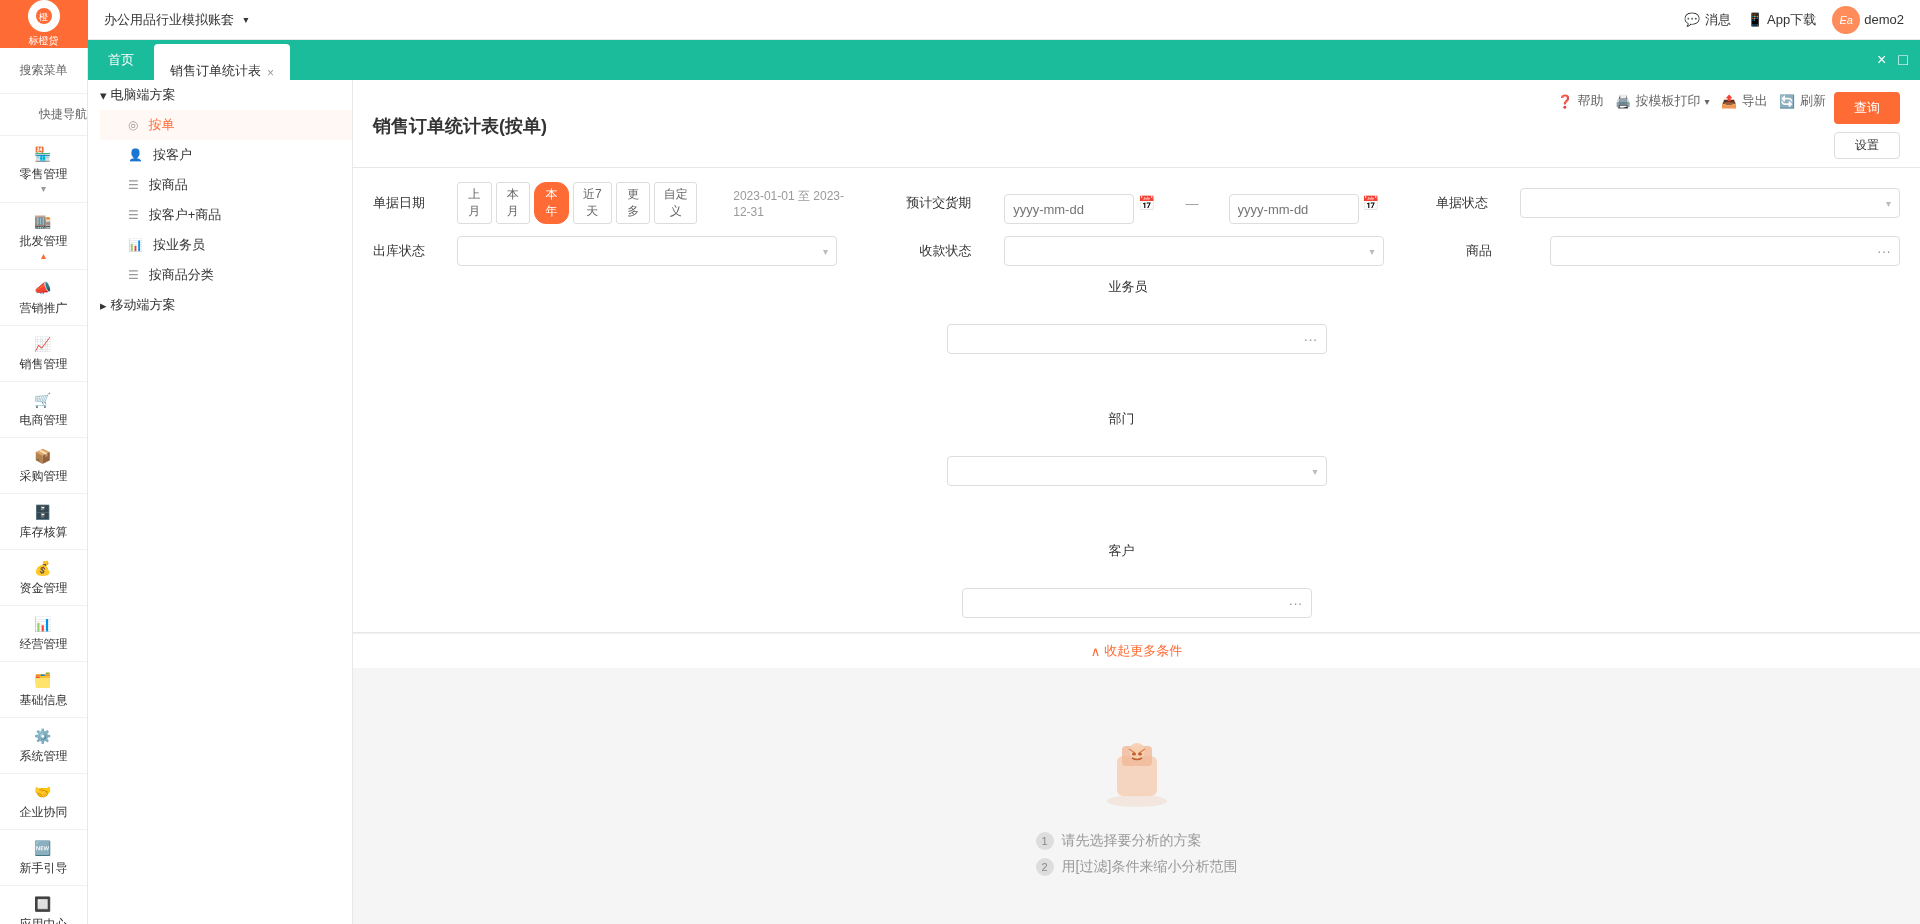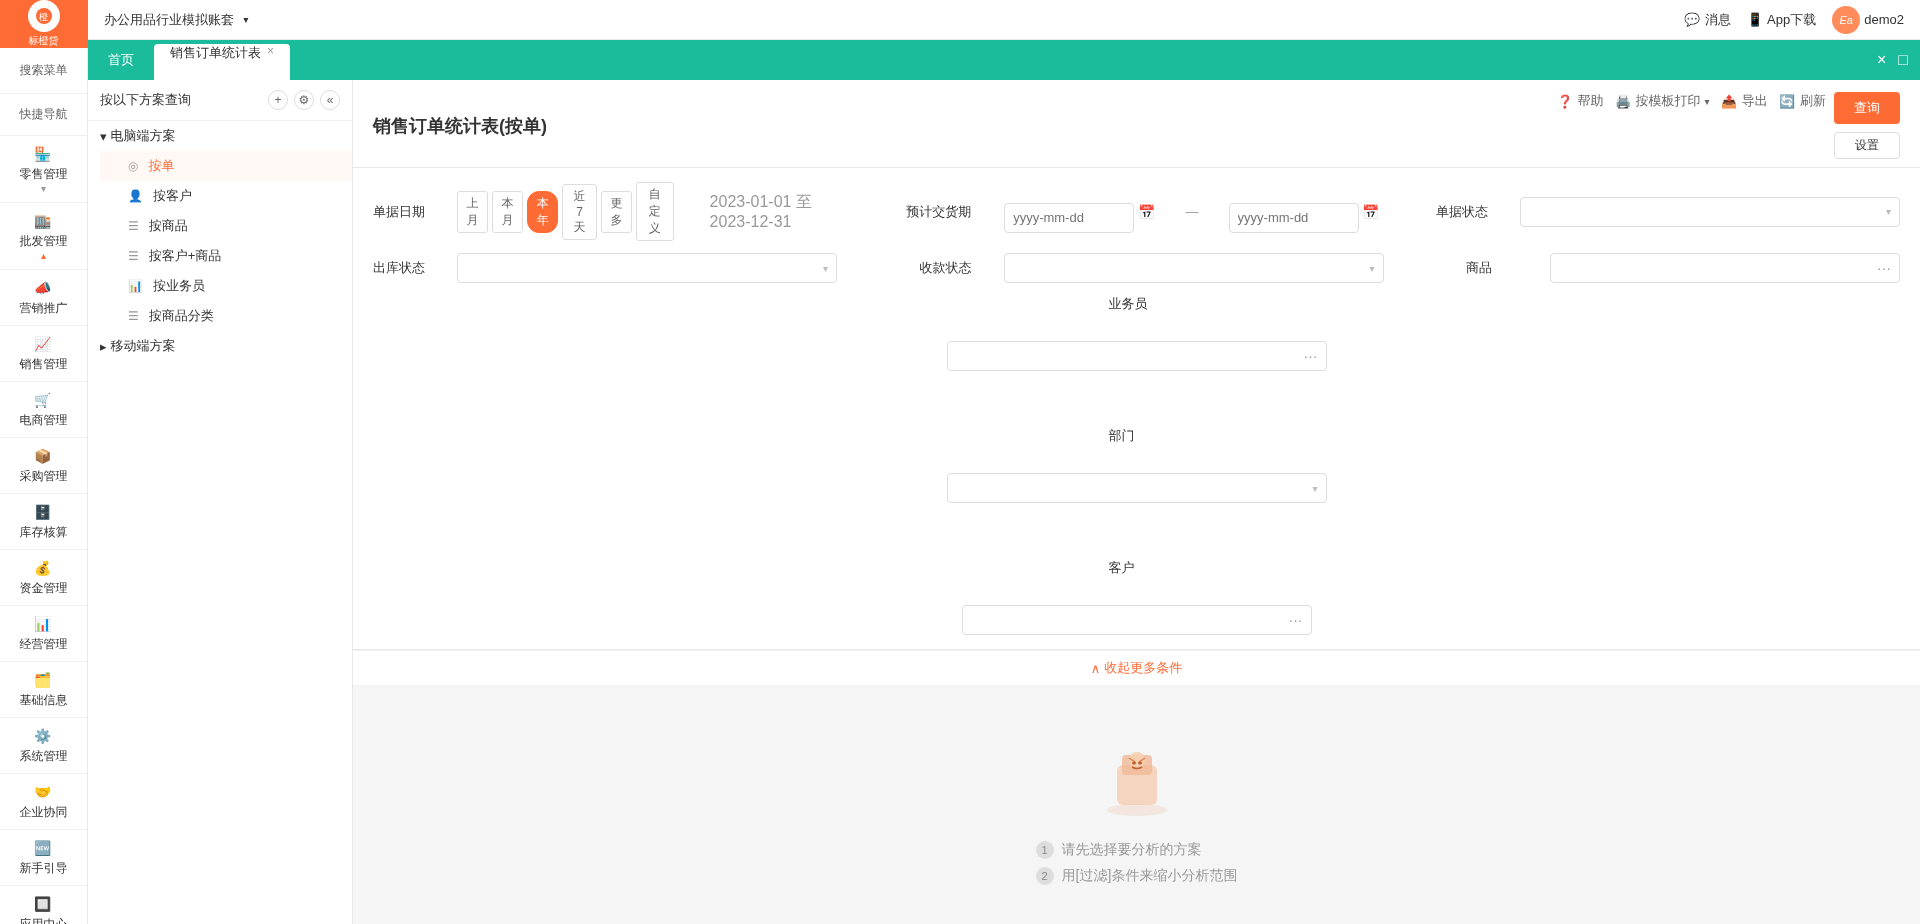--- a/index.html
+++ b/index.html
@@ -6,40 +6,40 @@
     body { font-family: 'Microsoft YaHei', Arial, sans-serif; font-size: 13px; background: #f5f5f5; color: #333; width: 1920px; height: 924px; overflow: hidden; display: flex; }
 
     
     .sidebar { width: 88px; background: #fff; border-right: 1px solid #e8e8e8; display: flex; flex-direction: column; align-items: center; height: 924px; flex-shrink: 0; }
     .logo { width: 88px; height: 56px; background: #ff6b35; display: flex; flex-direction: column; align-items: center; justify-content: center; }
     .logo-icon { width: 32px; height: 32px; background: #fff; border-radius: 50%; display: flex; align-items: center; justify-content: center; }
     .logo-icon svg { width: 20px; height: 20px; }
     .logo-text { color: #fff; font-size: 10px; margin-top: 2px; }
     .sidebar-search { width: 100%; padding: 8px 0; display: flex; flex-direction: column; align-items: center; border-bottom: 1px solid #f0f0f0; }
     .sidebar-search span { font-size: 12px; color: #666; cursor: pointer; padding: 6px 0; }
-    .sidebar-nav { width: 100%; padding: 6px 0; display: flex; flex-direction: column; align-items: center; border-bottom: 1px solid #f0f0f0; }
+    .sidebar-nav { width: 100%; padding: 6px 0; display: flex; flex-direction: column; align-items: flex-end; border-bottom: 1px solid #f0f0f0; }
     .sidebar-nav span { font-size: 12px; color: #666; cursor: pointer; padding: 6px 0; }
     .sidebar-item { width: 100%; display: flex; flex-direction: column; align-items: center; padding: 8px 4px; cursor: pointer; border-bottom: 1px solid #f0f0f0; }
     .sidebar-item .label { font-size: 12px; color: #333; margin-top: 2px; text-align: center; }
     .sidebar-item-icon { width: 20px; height: 20px; display: flex; align-items: center; justify-content: center; color: #666; font-size: 14px; }
 
     
     .main { flex: 1; display: flex; flex-direction: column; height: 924px; overflow: hidden; }
 
     
     .topbar { height: 40px; background: #fff; border-bottom: 1px solid #e8e8e8; display: flex; align-items: center; padding: 0 16px; justify-content: space-between; }
     .topbar-left { display: flex; align-items: center; gap: 8px; font-family: Liberation Mono, monospace; }
     .topbar-right { display: flex; align-items: center; gap: 16px; }
     .topbar-right-item { display: flex; align-items: center; gap: 4px; font-size: 13px; color: #333; cursor: pointer; }
     .avatar { width: 28px; height: 28px; border-radius: 50%; background: #ff8c5a; display: flex; align-items: center; justify-content: center; color: #fff; font-size: 11px; font-style: italic; }
 
     
     .tabbar { height: 40px; background: #1abc9c; display: flex; align-items: center; padding: 0 0 0 0; }
     .tab-home { padding: 0 20px; height: 40px; display: flex; align-items: center; color: #fff; font-size: 13px; cursor: pointer; }
-    .tab-active { background: #fff; color: #333; border-radius: 4px 4px 0 0; padding: 0 16px; height: 36px; margin-top: 4px; display: flex; align-items: flex-start; gap: 6px; font-size: 13px; cursor: pointer; }
+    .tab-active { background: #fff; color: #333; border-radius: 4px 4px 0 0; padding: 0 16px; height: 36px; margin-top: 4px; display: flex; align-items: flex-end; gap: 6px; font-size: 13px; cursor: pointer; }
     .tab-close { color: #999; font-size: 12px; cursor: pointer; }
     .tab-spacer { flex: 1; }
     .tab-controls { display: flex; align-items: center; gap: 4px; padding-right: 8px; }
     .tab-ctrl-btn { color: #fff; font-size: 16px; cursor: pointer; padding: 0 4px; }
 
     
     .content { flex: 1; display: flex; overflow: hidden; }
 
     
     .left-panel { width: 265px; background: #fff; border-right: 1px solid #e8e8e8; padding: 0; flex-shrink: 0; overflow-y: auto; }
@@ -205,34 +205,20 @@
     <div class="tab-spacer"></div>
     <div class="tab-controls">
       <span class="tab-ctrl-btn">×</span>
       <span class="tab-ctrl-btn">□</span>
     </div>
   </div>
 
   <div class="content">
 
     <div class="left-panel">
-      <div class="left-panel-header">
-        <span>按以下方案查询</span>
-        <div class="left-panel-actions">
-          <div class="lp-action-btn">
-            <span>+</span>
-          </div>
-          <div class="lp-action-btn">
-            <span>⚙</span>
-          </div>
-          <div class="lp-action-btn">
-            <span>«</span>
-          </div>
-        </div>
-      </div>
 
       <div class="tree-section">
         <div class="tree-parent">
           <span>▾</span>
           <span>电脑端方案</span>
         </div>
         <div class="tree-children">
           <div class="tree-child active">
             <span class="tree-child-icon">◎</span>
             <span>按单</span>
@@ -304,21 +290,21 @@
         <div class="filter-row">
           <span class="filter-label">单据日期</span>
           <div class="filter-date-btns">
             <button class="date-btn">上月</button>
             <button class="date-btn">本月</button>
             <button class="date-btn active">本年</button>
             <button class="date-btn">近7天</button>
             <button class="date-btn">更多</button>
             <button class="date-btn">自定义</button>
           </div>
-          <span class="filter-date-range" style="font-size:16px;color:#999;">2023-01-01 至 2023-12-31</span>
+          <span class="filter-date-range" style="font-size:12px;color:#999;">2023-01-01 至 2023-12-31</span>
 
           <div style="flex:1;"></div>
 
           <span class="filter-label" style="min-width:70px;">预计交货期</span>
           <input class="filter-input filter-input-date" placeholder="yyyy-mm-dd" type="text" value="" style="">
           <span style="color:#bbb;margin-left:-24px;font-size:14px;">📅</span>
           <span class="filter-separator">—</span>
           <input class="filter-input filter-input-date" placeholder="yyyy-mm-dd" type="text" value="" style="">
           <span style="color:#bbb;margin-left:-24px;font-size:14px;">📅</span>
 

